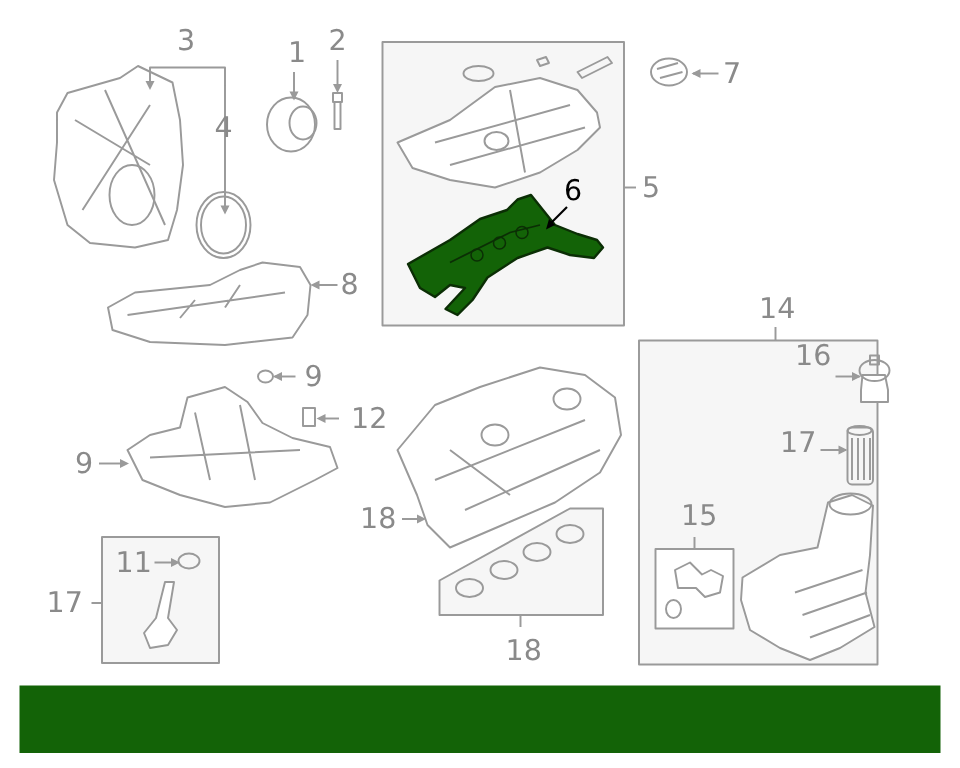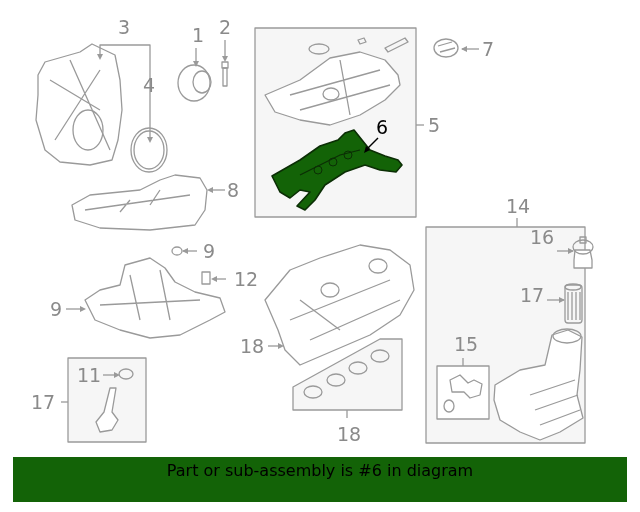--- a/index.html
+++ b/index.html
@@ -149,14 +149,13 @@
   <span class="callout" style="left:203px;top:242px">9</span>
   <span class="callout" style="left:506px;top:197px">14</span>
   <span class="callout" style="left:454px;top:335px">15</span>
   <span class="callout" style="left:530px;top:228px">16</span>
   <span class="callout" style="left:520px;top:286px">17</span>
   <span class="callout" style="left:240px;top:337px">18</span>
   <span class="callout" style="left:337px;top:425px">18</span>
 </div>
 
 <div class="banner">
-  <div>Part or sub-assembly is #6 in diagram</div>
 </div>
 
 </body></html>

